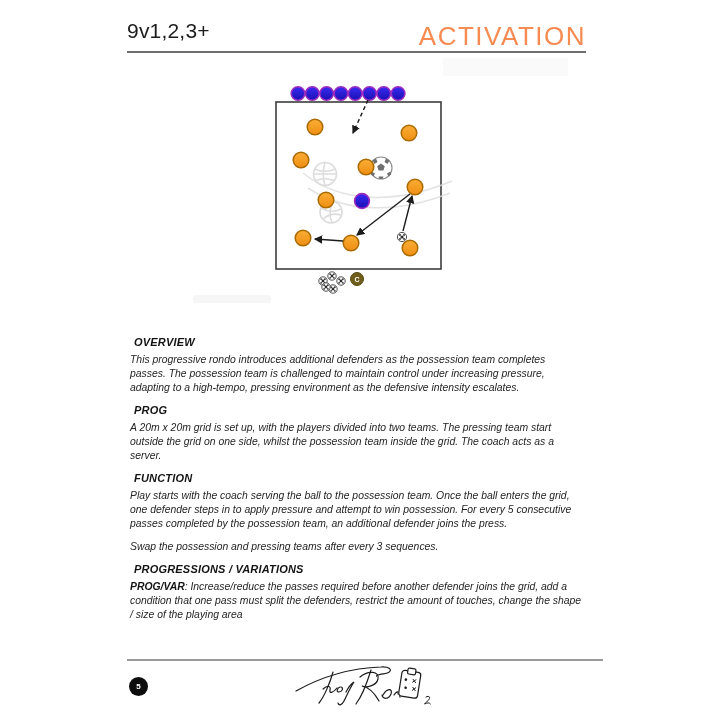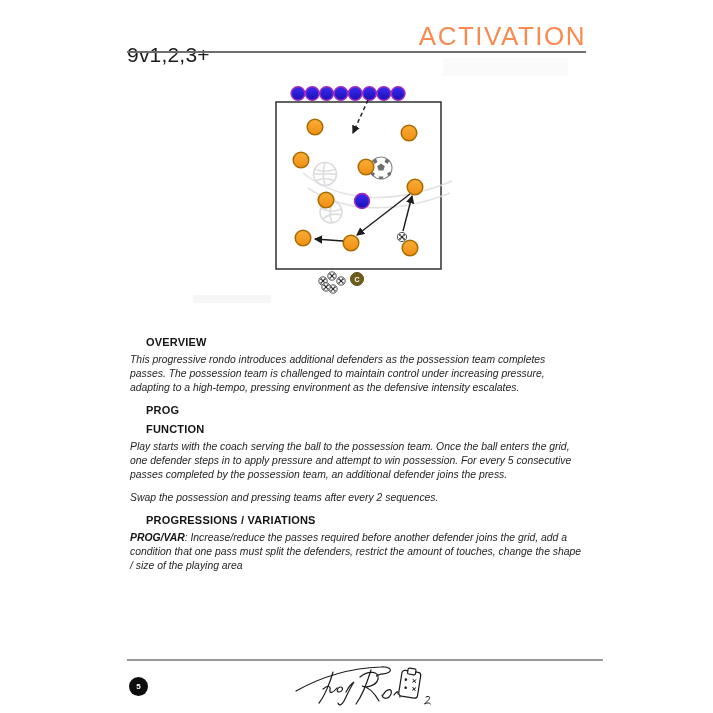--- a/index.html
+++ b/index.html
@@ -4,38 +4,37 @@
 <style>
   html,body{margin:0;padding:0;}
   body{
     width:713px;height:713px;background:#ffffff;position:relative;
     font-family:"Liberation Sans", sans-serif;color:#242424;overflow:hidden;
   }
   
   .page-title{
     position:absolute;left:127px;top:19px;font-size:21px;color:#1c1c1c;
     letter-spacing:.2px;
-    margin-top:24px;
   }
   .category-label{
     position:absolute;right:127px;top:21px;font-size:26px;color:#f78b51;
     letter-spacing:1.5px;
   }
   .header-rule{
     position:absolute;left:127px;top:51px;width:459px;height:2px;background:#6e6e6e;
   }
   
   .diagram-wrap{position:absolute;left:0;top:55px;width:713px;height:250px;}
   
   .content{
     position:absolute;left:130px;top:330px;width:452px;font-size:10.4px;line-height:14px;
   }
   .section-heading{
     font-weight:bold;font-size:11px;line-height:13px;color:#141414;
-    margin:6px 0 4px 16px;letter-spacing:.2px;
+    margin:6px 0 4px 4px;letter-spacing:.2px;font-style:italic;
   }
   .content p{margin:0 0 9px 0;font-style:italic;}
   .content p strong{color:#141414;}
   
   .footer-rule{
     position:absolute;left:127px;top:659px;width:476px;height:1.5px;background:#9a9a9a;
   }
   .page-number{
     position:absolute;left:129px;top:677px;width:19px;height:19px;border-radius:50%;
     background:#0d0d0d;color:#ffffff;font-size:8px;font-weight:bold;
@@ -175,23 +174,24 @@
         <circle cx="357" cy="224" r="6.5" fill="#6f5e1b" stroke="#5a4c12" stroke-width="1"></circle>
         <text x="357" y="226.6" text-anchor="middle" font-size="7" font-weight="bold" fill="#ffffff" font-family="&quot;Liberation Sans&quot;, sans-serif">C</text>
       </g>
 </svg>
 </div>
 
 <div class="content">
     <div class="section-heading">OVERVIEW</div>
     <p>This progressive rondo introduces additional defenders as the possession team completes passes. The possession team is challenged to maintain control under increasing pressure, adapting to a high-tempo, pressing environment as the defensive intensity escalates.</p>
     <div class="section-heading">PROG</div>
+    <p>A 20m x 20m grid is set up, with the players divided into two teams. The pressing team start outside the grid on one side, whilst the possession team inside the grid. The coach acts as a server.</p>
     <div class="section-heading">FUNCTION</div>
     <p>Play starts with the coach serving the ball to the possession team. Once the ball enters the grid, one defender steps in to apply pressure and attempt to win possession. For every 5 consecutive passes completed by the possession team, an additional defender joins the press.</p>
-    <p>Swap the possession and pressing teams after every 2 sequences.</p>
+    <p>Swap the possession and pressing teams after every 3 sequences.</p>
     <div class="section-heading">PROGRESSIONS / VARIATIONS</div>
     <p><strong>PROG/VAR</strong>: Increase/reduce the passes required before another defender joins the grid, add a condition that one pass must split the defenders, restrict the amount of touches, change the shape / size of the playing area</p>
   </div>
 
 <div class="footer-rule"></div>
 <div class="page-number">5</div>
 
 <svg class="signature" viewBox="0 0 148 47">
   <g fill="none" stroke="#1b1b1b" stroke-width="1.2" stroke-linecap="round">
     <path d="M3,30 C28,16 58,7 88,6 c8,-0.5 12,2.5 7.5,5.5 c-3,2 -9,0.5 -12,3.5"></path>

